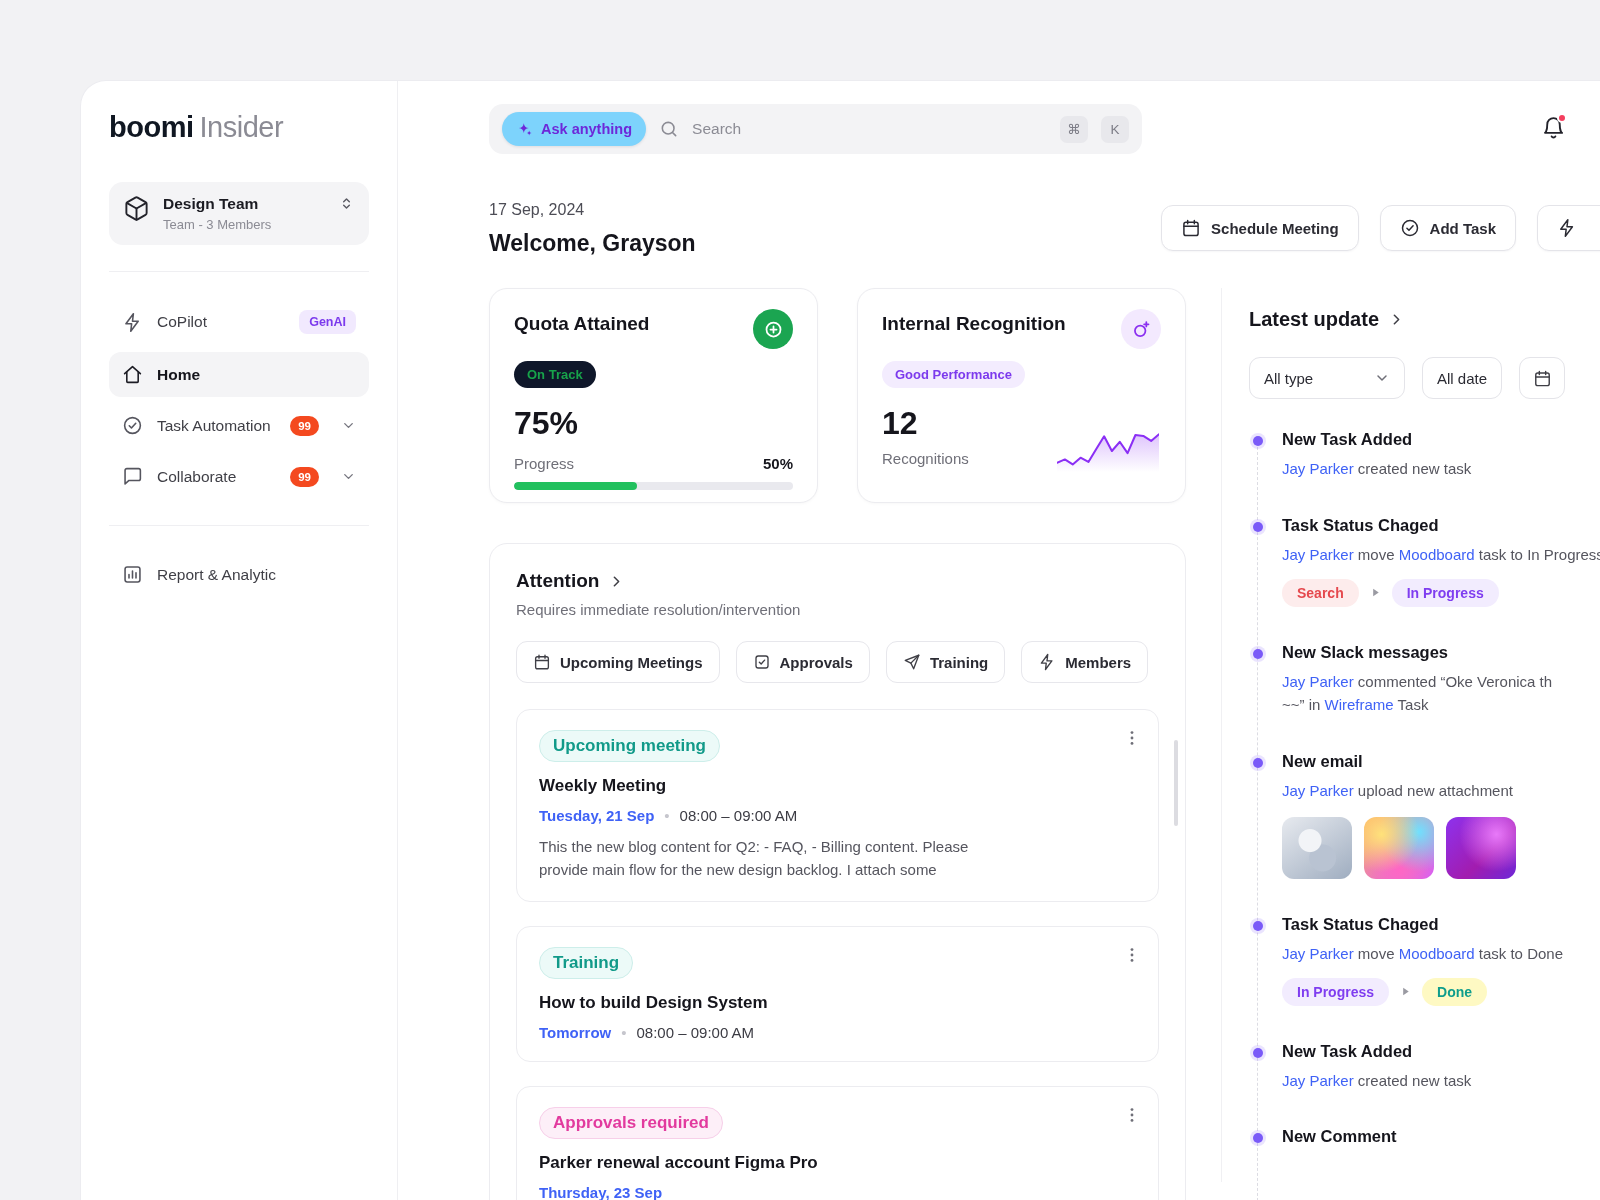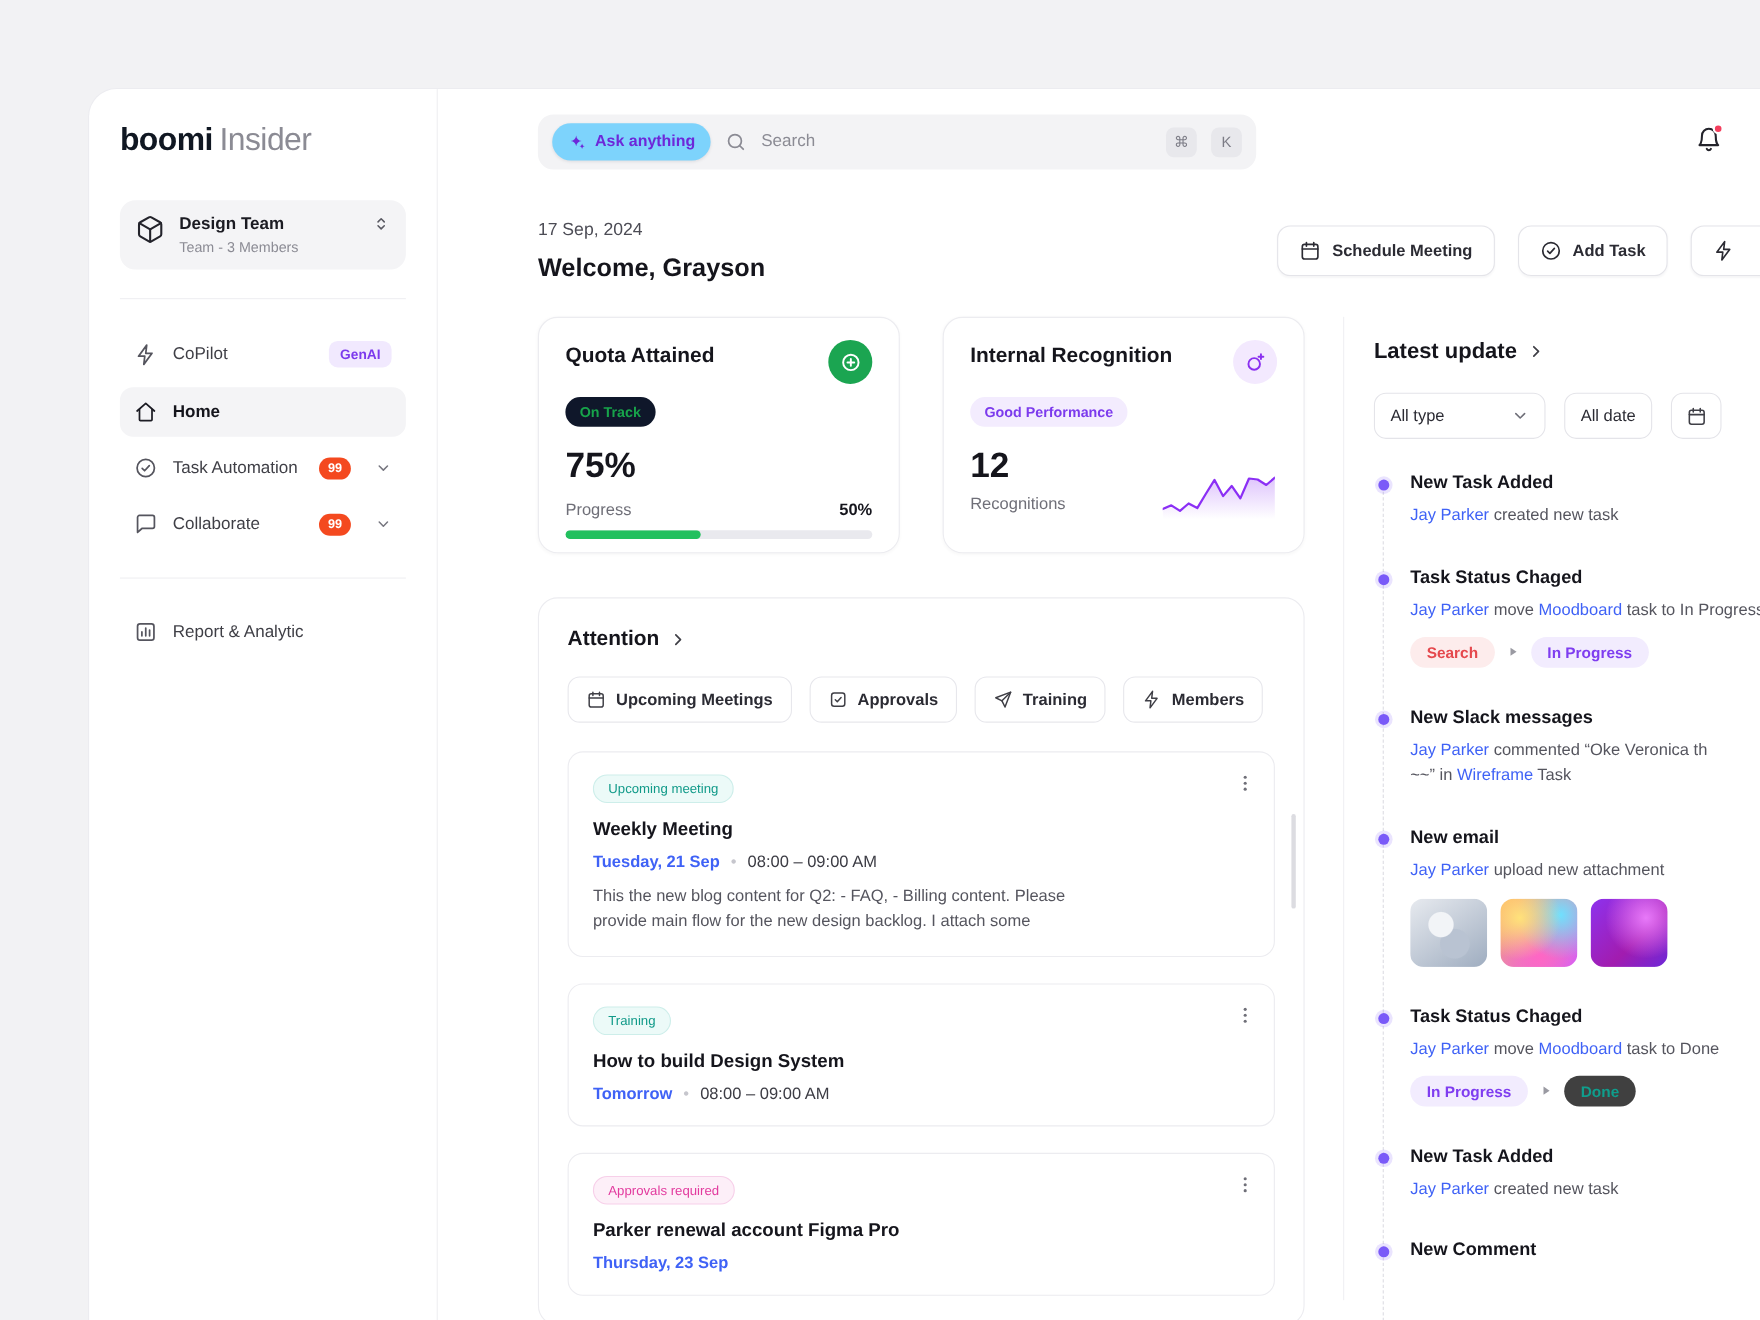--- a/index.html
+++ b/index.html
@@ -142,21 +142,21 @@
   .tabs { display:flex; gap:16px; margin-top:23px; }
   .tab {
     height:42px; background:#fff; border:1px solid #e7e7ec; border-radius:11px;
     padding:0 16px; display:flex; align-items:center; gap:9px; cursor:pointer;
     font-family:inherit; font-size:15px; font-weight:600; color:#2b2b33; white-space:nowrap;
   }
   .tab svg { width:18px; height:18px; color:#3f3f46; }
   .meet-list { margin-top:26px; display:flex; flex-direction:column; gap:24px; }
   .meet-card { border:1px solid #ececf0; border-radius:14px; padding:20px 22px; position:relative; }
   .tag {
-    display:inline-block; font-size:12px; font-weight:400;
+    display:inline-block; font-size:17px; font-weight:700;
     padding:5px 13px; border-radius:999px; border:1px solid transparent;
   }
   .tag.teal { color:#119a89; background:#ecfaf8; border-color:#cdeeea; }
   .tag.pink { color:#e23a9e; background:#fdeff8; border-color:#f7cfe9; }
   .kebab { position:absolute; right:16px; top:18px; width:20px; height:20px; color:#6f6f78; cursor:pointer; }
   .meet-title { font-size:17px; font-weight:700; color:#15151c; margin-top:14px; }
   .meet-meta { display:flex; align-items:center; gap:10px; margin-top:11px; font-size:15px; }
   .m-date { color:#3f62f6; font-weight:600; cursor:pointer; }
   .m-dot { color:#c6c6cd; }
   .m-time { color:#3c3c44; }
@@ -195,21 +195,21 @@
     box-shadow:0 0 0 3px rgba(122,90,248,.16);
   }
   .t-title { font-size:16.5px; font-weight:700; color:#15151c; }
   .t-line { margin-top:9px; font-size:15px; color:#55555e; white-space:nowrap; line-height:1.45; }
   .t-line + .t-line { margin-top:2px; }
   .t-who, .t-link { color:#3f62f6; cursor:pointer; }
   .t-badges { display:flex; align-items:center; gap:11px; margin-top:13px; }
   .spill { font-size:14px; font-weight:600; padding:6px 15px; border-radius:999px; white-space:nowrap; }
   .spill.red { color:#e5484d; background:#fdecec; }
   .spill.purple { color:#7f3df0; background:#f2ecfe; }
-  .spill.teal { color:#0f9d8c; background:#404040; }
+  .spill.teal { color:#0f9d8c; background:#fef9c3; }
   .t-sep { width:11px; height:11px; color:#9a9aa2; flex-shrink:0; }
   .thumbs { display:flex; gap:12px; margin-top:15px; }
   .thumb { width:70px; height:62px; border-radius:12px; cursor:pointer; }
   .thumb.t1 {
     background:
       radial-gradient(circle at 40% 38%, #f2f4f7 0 11px, rgba(0,0,0,0) 12px),
       radial-gradient(circle at 58% 66%, #b9c3d2 0 13px, rgba(0,0,0,0) 14px),
       linear-gradient(145deg,#e7eaef,#9fadc0);
   }
   .thumb.t2 {
@@ -412,20 +412,21 @@
           </div>
         </div>
 
         <div class="attention-card">
           <div class="sec-head">
             <span class="sec-title">Attention</span>
             <svg class="chev-r" viewBox="0 0 24 24" fill="none" stroke="currentColor" stroke-width="2.2" stroke-linecap="round" stroke-linejoin="round">
                 <path d="M9 6l6 6-6 6"></path>
               </svg>
           </div>
+          <div class="sec-sub">Requires immediate resolution/intervention</div>
 
           <div class="tabs">
             <button class="tab">
               <svg viewBox="0 0 24 24" fill="none" stroke="currentColor" stroke-width="1.8" stroke-linecap="round" stroke-linejoin="round">
                   <rect x="3.5" y="5" width="17" height="16" rx="2.5"></rect>
                   <path d="M3.5 10h17"></path>
                   <path d="M8 3v4M16 3v4"></path>
                 </svg>
               <span>Upcoming Meetings</span>
             </button>

